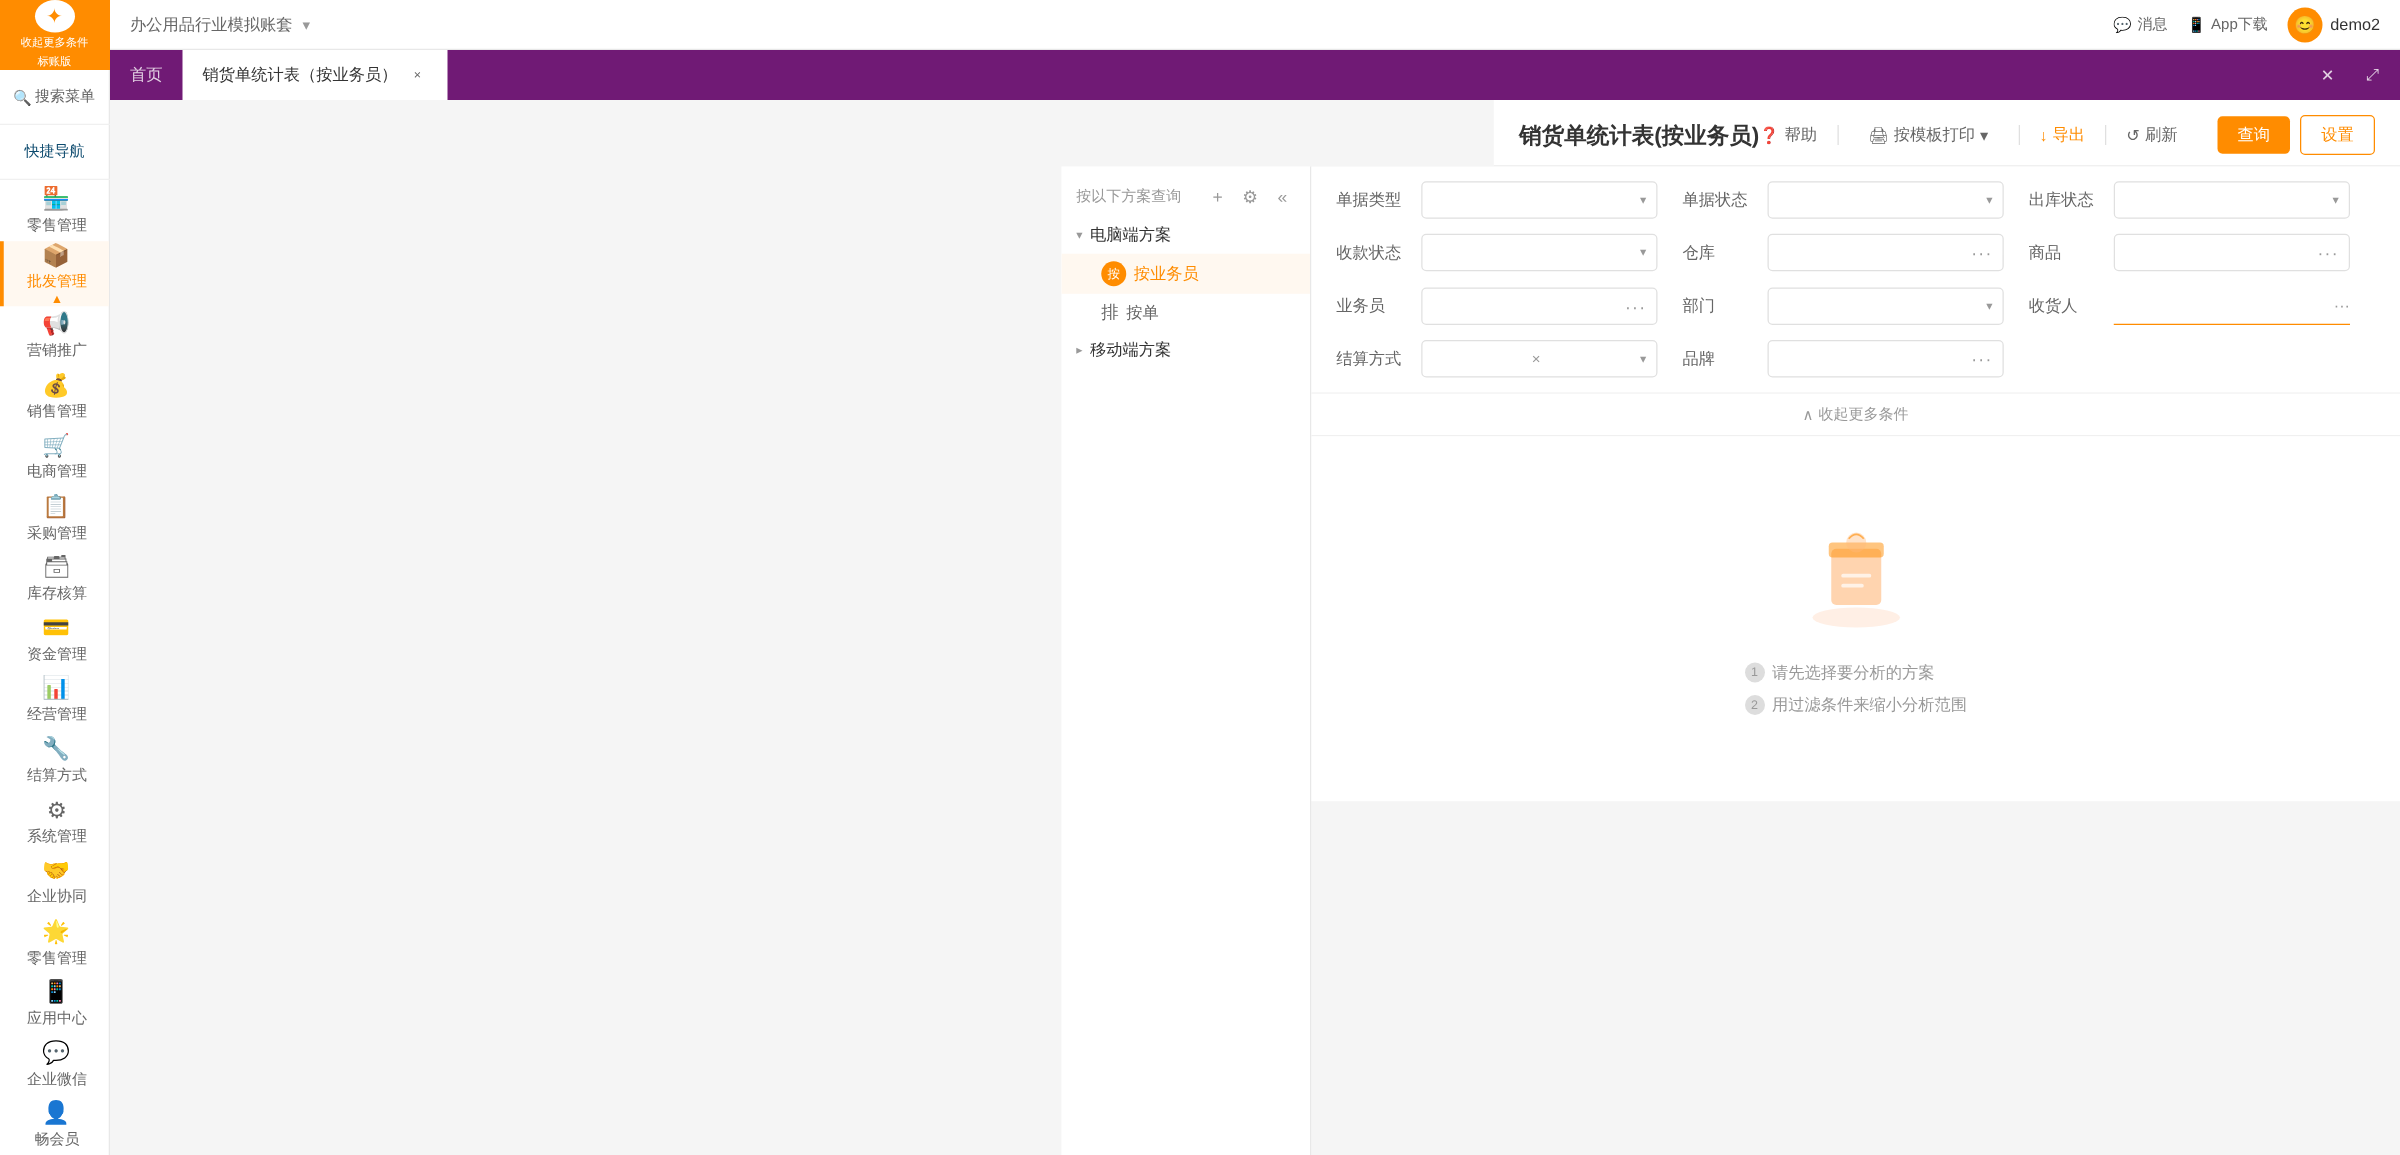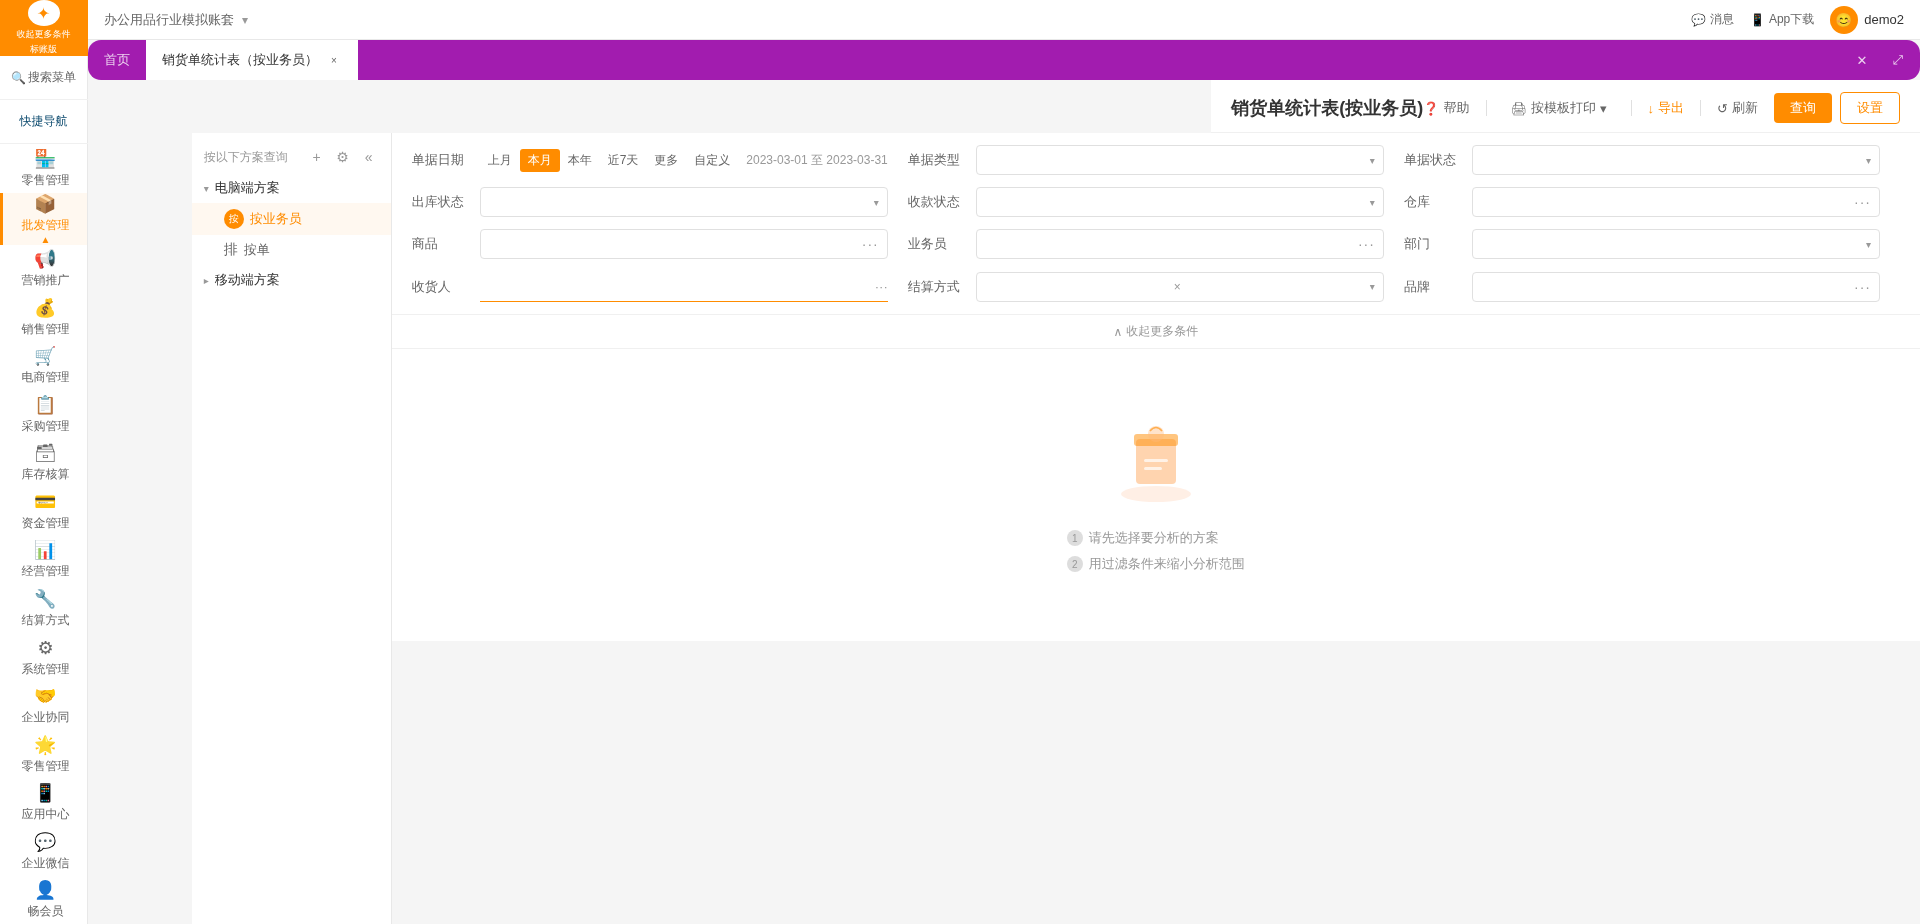--- a/index.html
+++ b/index.html
@@ -27,21 +27,21 @@
     .topbar-title { font-size: 13px; color: #666; }
     .topbar-arrow { color: #999; font-size: 12px; }
     .topbar-right { display: flex; align-items: center; gap: 16px; }
     .topbar-msg { display: flex; align-items: center; gap: 4px; color: #666; font-size: 12px; cursor: pointer; }
     .topbar-app { display: flex; align-items: center; gap: 4px; color: #666; font-size: 12px; cursor: pointer; }
     .topbar-user { display: flex; align-items: center; gap: 6px; cursor: pointer; }
     .topbar-avatar { width: 28px; height: 28px; border-radius: 50%; background: #ff8c00; display: flex; align-items: center; justify-content: center; color: #fff; font-size: 12px; overflow: hidden; }
     .topbar-username { font-size: 13px; color: #333; }
 
     
-    .tabs { height: 40px; background: #a21caf; display: flex; align-items: center; padding: 0 0; border-radius: 13px; }
+    .tabs { height: 40px; background: #701a75; display: flex; align-items: center; padding: 0 0; }
     .tab { height: 40px; padding: 0 16px; display: flex; align-items: center; gap: 8px; cursor: pointer; font-size: 13px; color: rgba(255,255,255,0.8); }
     .tab.active { background: #fff; color: #333; }
     .tab-close { width: 16px; height: 16px; display: flex; align-items: center; justify-content: center; border-radius: 50%; font-size: 10px; color: #666; }
     .tabs-actions { margin-left: auto; display: flex; align-items: center; padding-right: 8px; gap: 8px; }
     .tab-action-btn { width: 28px; height: 28px; display: flex; align-items: center; justify-content: center; cursor: pointer; color: rgba(255,255,255,0.8); border-radius: 4px; }
 
     
     .content { flex: 1; overflow: hidden; display: flex; background: #f5f5f5; }
     .content-inner { flex: 1; display: flex; flex-direction: column; overflow: hidden; align-items: flex-end; }
 
@@ -264,21 +264,21 @@
           <div class="sep"></div>
           <div class="export-btn">
             <span>↓</span>
             <span>导出</span>
           </div>
           <div class="sep"></div>
           <div class="help-btn">
             <span>↺</span>
             <span>刷新</span>
           </div>
-          <div style="margin-left:8px;">
+          <div style="margin-left:24px;">
             <button class="page-action-primary">查询</button>
           </div>
           <div>
             <button class="page-action-secondary">设置</button>
           </div>
         </div>
       </div>
 
       <div class="body-layout">
 
@@ -314,34 +314,20 @@
               <span class="arrow">▸</span>
               <span>移动端方案</span>
             </div>
           </div>
         </div>
 
         <div class="right-content">
 
           <div class="filter-section">
 
-            <div class="filter-cell">
-              <span class="filter-label">单据日期</span>
-              <div style="display:flex;align-items:center;flex:1;flex-wrap:wrap;">
-                <div class="date-range-btns">
-                  <button class="date-btn">上月</button>
-                  <button class="date-btn active">本月</button>
-                  <button class="date-btn">本年</button>
-                  <button class="date-btn">近7天</button>
-                  <button class="date-btn">更多</button>
-                  <button class="date-btn">自定义</button>
-                </div>
-                <span class="date-range-value">2023-03-01 至 2023-03-31</span>
-              </div>
-            </div>
 
             <div class="filter-cell">
               <span class="filter-label">单据类型</span>
               <div class="select-ctrl" style="flex:1;">
                 <span class="select-ctrl-text"></span>
                 <span class="select-ctrl-arrow">▾</span>
               </div>
             </div>
 
             <div class="filter-cell">

